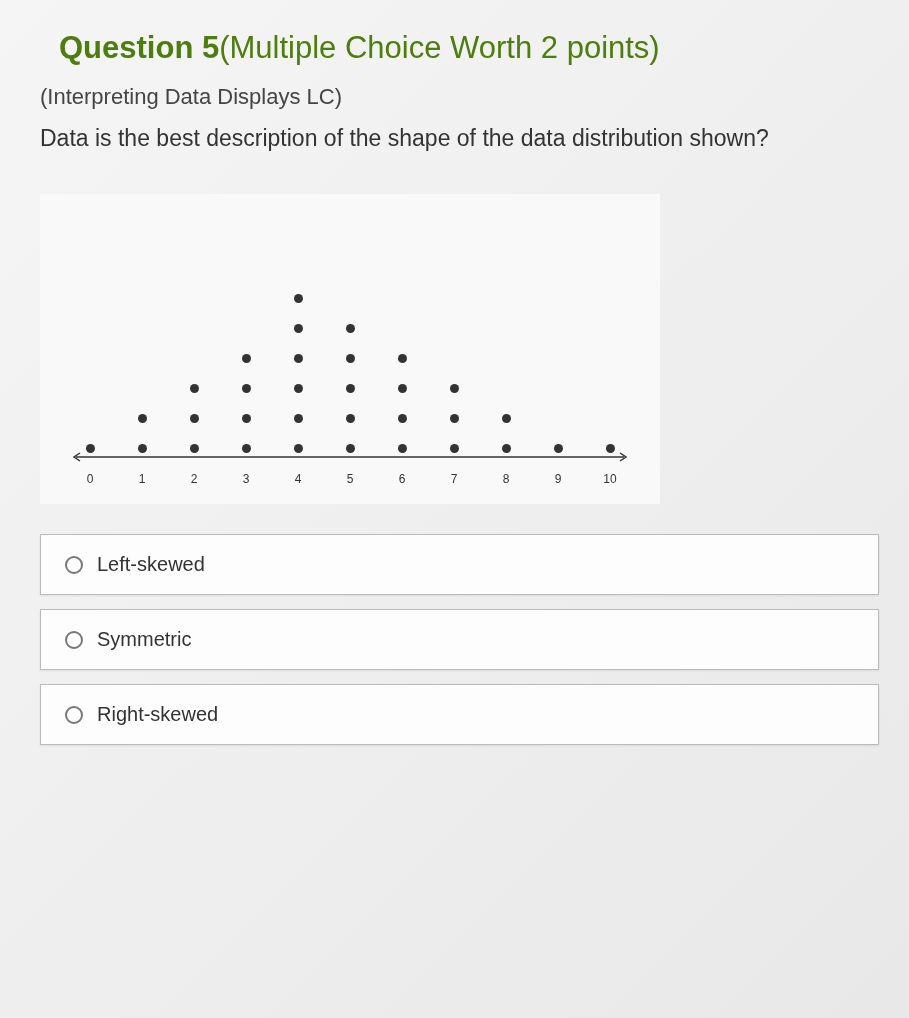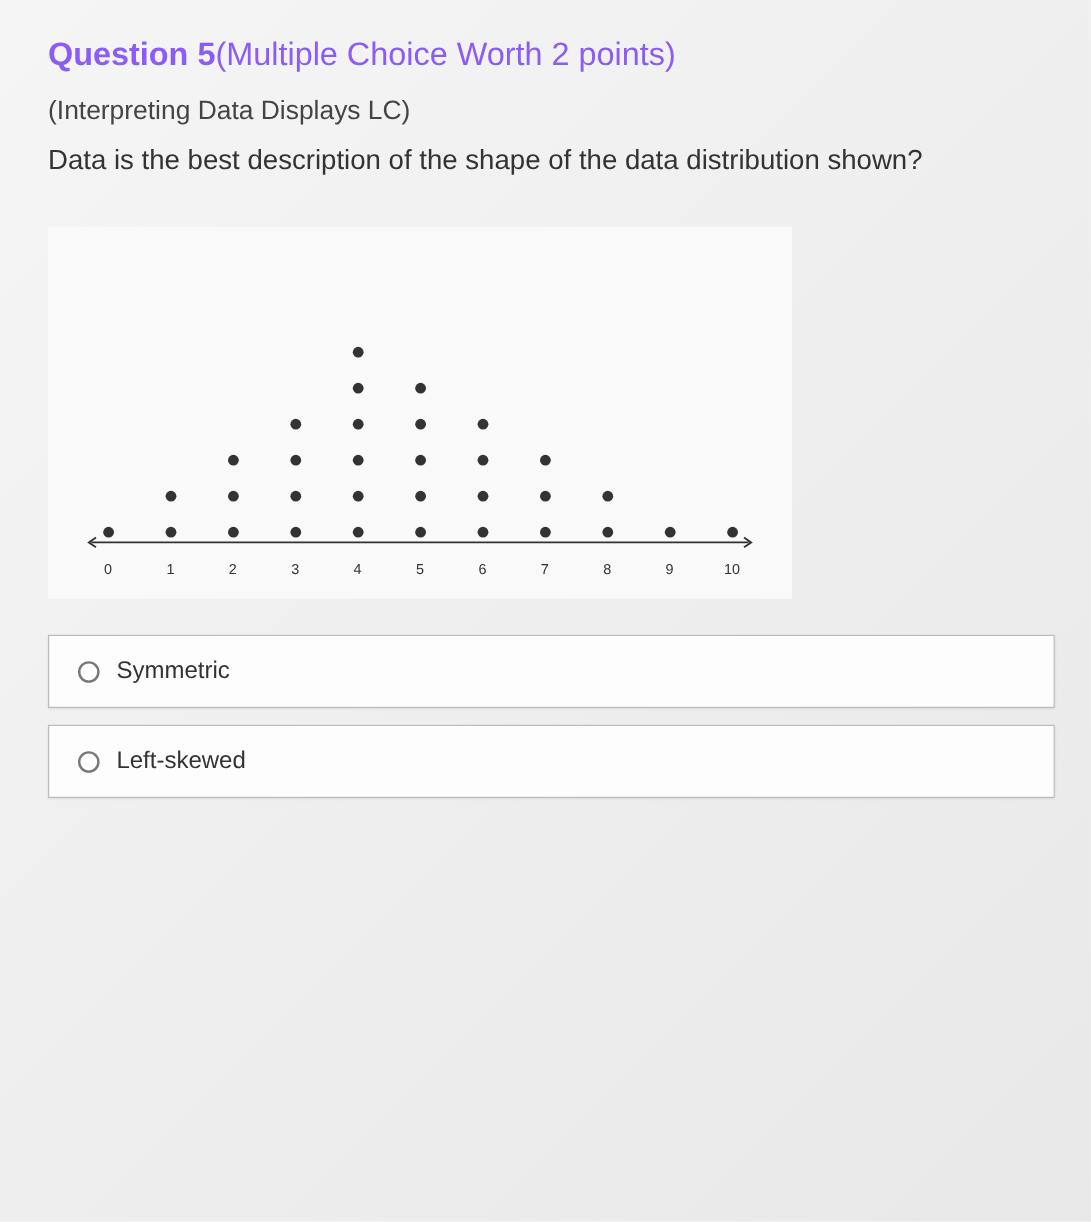--- a/index.html
+++ b/index.html
@@ -6,23 +6,24 @@
   body {
     margin: 0;
     padding: 30px 30px 30px 40px;
     font-family: Arial, Helvetica, sans-serif;
     background: linear-gradient(135deg, #f5f5f5 0%, #e8e8e8 100%);
     color: #333;
     width: 909px;
     min-height: 1018px;
   }
   .question-header {
-    font-size: 27px;
+    font-size: 31px;
     margin-bottom: 18px;
-    color: #8b5cf6;
+    color: #4d7c0f;
+    margin-left: 19px;
   }
   .question-header .q-label { font-weight: bold; }
   .subtitle {
     font-size: 22px;
     margin-bottom: 12px;
     color: #444;
   }
   .question-text {
     font-size: 23px;
     margin-bottom: 40px;
@@ -167,19 +168,23 @@
       <div class="dot" style="left: 431.5px; top: 230px;"></div>
       <div class="dot" style="left: 431.5px; top: 200px;"></div>
       <div class="dot" style="left: 483.5px; top: 230px;"></div>
       <div class="dot" style="left: 535.5px; top: 230px;"></div>
     </div>
 </div>
 
 <div class="options">
   <div class="option">
     <span class="radio"></span>
+    <span>Left-skewed</span>
+  </div>
+  <div class="option">
+    <span class="radio"></span>
     <span>Symmetric</span>
   </div>
   <div class="option">
     <span class="radio"></span>
-    <span>Left-skewed</span>
+    <span>Right-skewed</span>
   </div>
 </div>
 
 </body></html>

